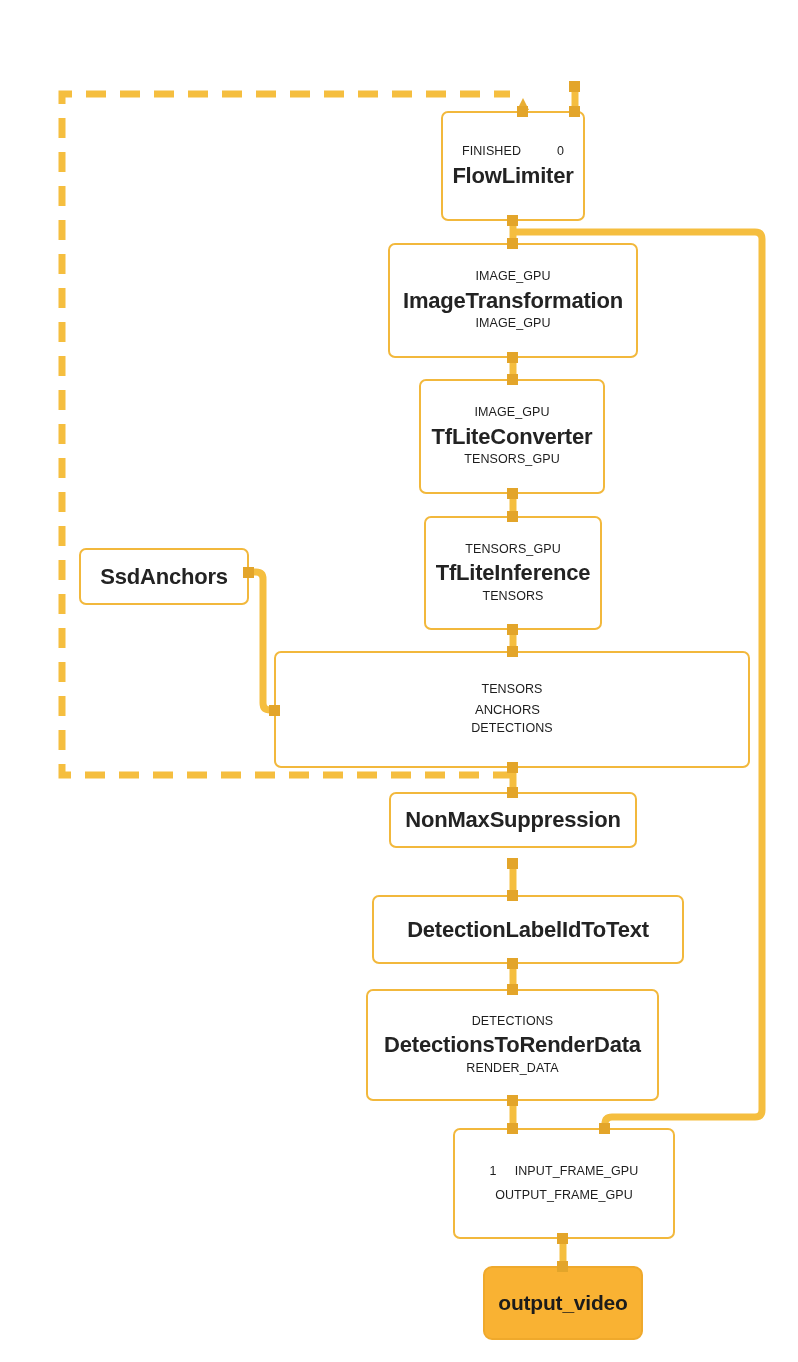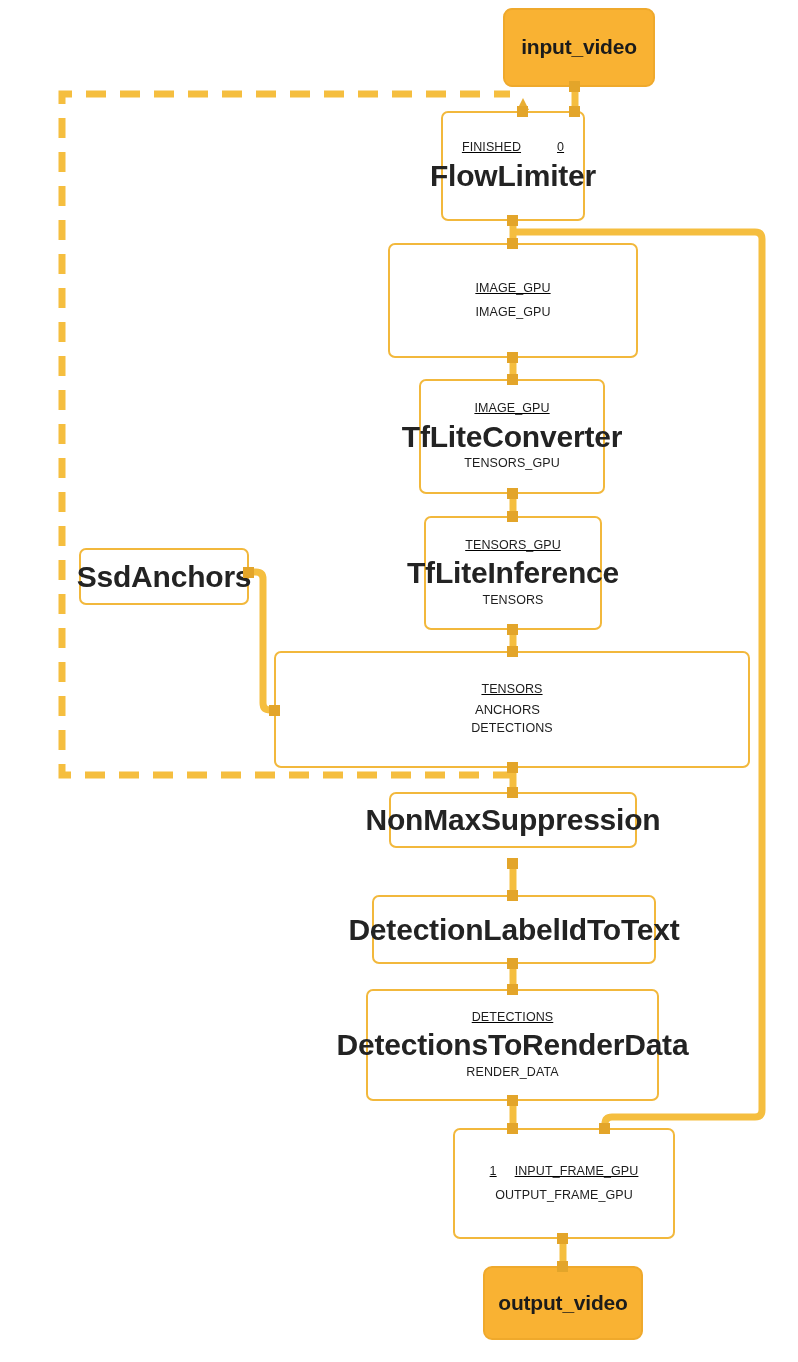--- a/index.html
+++ b/index.html
@@ -35,21 +35,21 @@
     align-items: center;
     justify-content: center;
     z-index: 3;
   }
   .node.io {
     background: #F9B233;
     border-color: #EFA92C;
     border-radius: 9px;
   }
   .node-title {
-    font-size: 30px;
+    font-size: 22px;
     font-weight: bold;
     color: #232323;
     letter-spacing: -0.2px;
     white-space: nowrap;
     line-height: 1.05;
   }
   .node.io .node-title {
     font-size: 21px;
     color: #1b1b1b;
   }
@@ -60,21 +60,21 @@
     width: 100%;
     white-space: nowrap;
   }
   .port-label {
     font-size: 12.5px;
     color: #1d1d1d;
     font-weight: normal;
     letter-spacing: 0.1px;
     line-height: 1.1;
   }
-  .port-row.top { margin-bottom: 5px; text-decoration: underline; }
+  .port-row.top { margin-bottom: 5px; }
   .port-row.bottom { margin-top: 5px; }
   .port-row.gap-wide { gap: 36px; }
   .inline-port-label {
     font-size: 13px;
     color: #1d1d1d;
     margin-right: 9px;
   }
   .title-line {
     display: flex;
     align-items: center;
@@ -141,36 +141,34 @@
   <div class="port-square" style="left:507px; top:858px;"></div>
   <div class="port-square" style="left:507px; top:890px;"></div>
   <div class="port-square" style="left:507px; top:958px;"></div>
   <div class="port-square" style="left:507px; top:984px;"></div>
   <div class="port-square" style="left:507px; top:1095px;"></div>
   <div class="port-square" style="left:507px; top:1123px;"></div>
   <div class="port-square" style="left:599px; top:1123px;"></div>
   <div class="port-square" style="left:557px; top:1233px;"></div>
   <div class="port-square" style="left:557px; top:1261px;"></div>
 
-  <div class="node io" style="left:503px; top:8px; width:152px; height:79px;">
-    <div class="node-title">input_video</div>
-  </div>
 
   <div class="node" style="left:441px; top:111px; width:144px; height:110px;">
     <div class="port-row top gap-wide">
       <span class="port-label">FINISHED</span>
       <span class="port-label">0</span>
     </div>
     <div class="node-title">FlowLimiter</div>
   </div>
 
   <div class="node" style="left:388px; top:243px; width:250px; height:115px;">
     <div class="port-row top">
       <span class="port-label">IMAGE_GPU</span>
     </div>
+    <div class="node-title">ImageTransformation</div>
     <div class="port-row bottom">
       <span class="port-label">IMAGE_GPU</span>
     </div>
   </div>
 
   <div class="node" style="left:419px; top:379px; width:186px; height:115px;">
     <div class="port-row top">
       <span class="port-label">IMAGE_GPU</span>
     </div>
     <div class="node-title">TfLiteConverter</div>
@@ -202,21 +200,21 @@
     </div>
     <div class="port-row bottom">
       <span class="port-label">DETECTIONS</span>
     </div>
   </div>
 
   <div class="node" style="left:389px; top:792px; width:248px; height:56px;">
     <div class="node-title">NonMaxSuppression</div>
   </div>
 
-  <div class="node" style="left:372px; top:895px; width:284px; height:69px;">
+  <div class="node" style="left:372px; top:895px; width:312px; height:69px;">
     <div class="node-title">DetectionLabelIdToText</div>
   </div>
 
   <div class="node" style="left:366px; top:989px; width:293px; height:112px;">
     <div class="port-row top">
       <span class="port-label">DETECTIONS</span>
     </div>
     <div class="node-title">DetectionsToRenderData</div>
     <div class="port-row bottom">
       <span class="port-label">RENDER_DATA</span>

